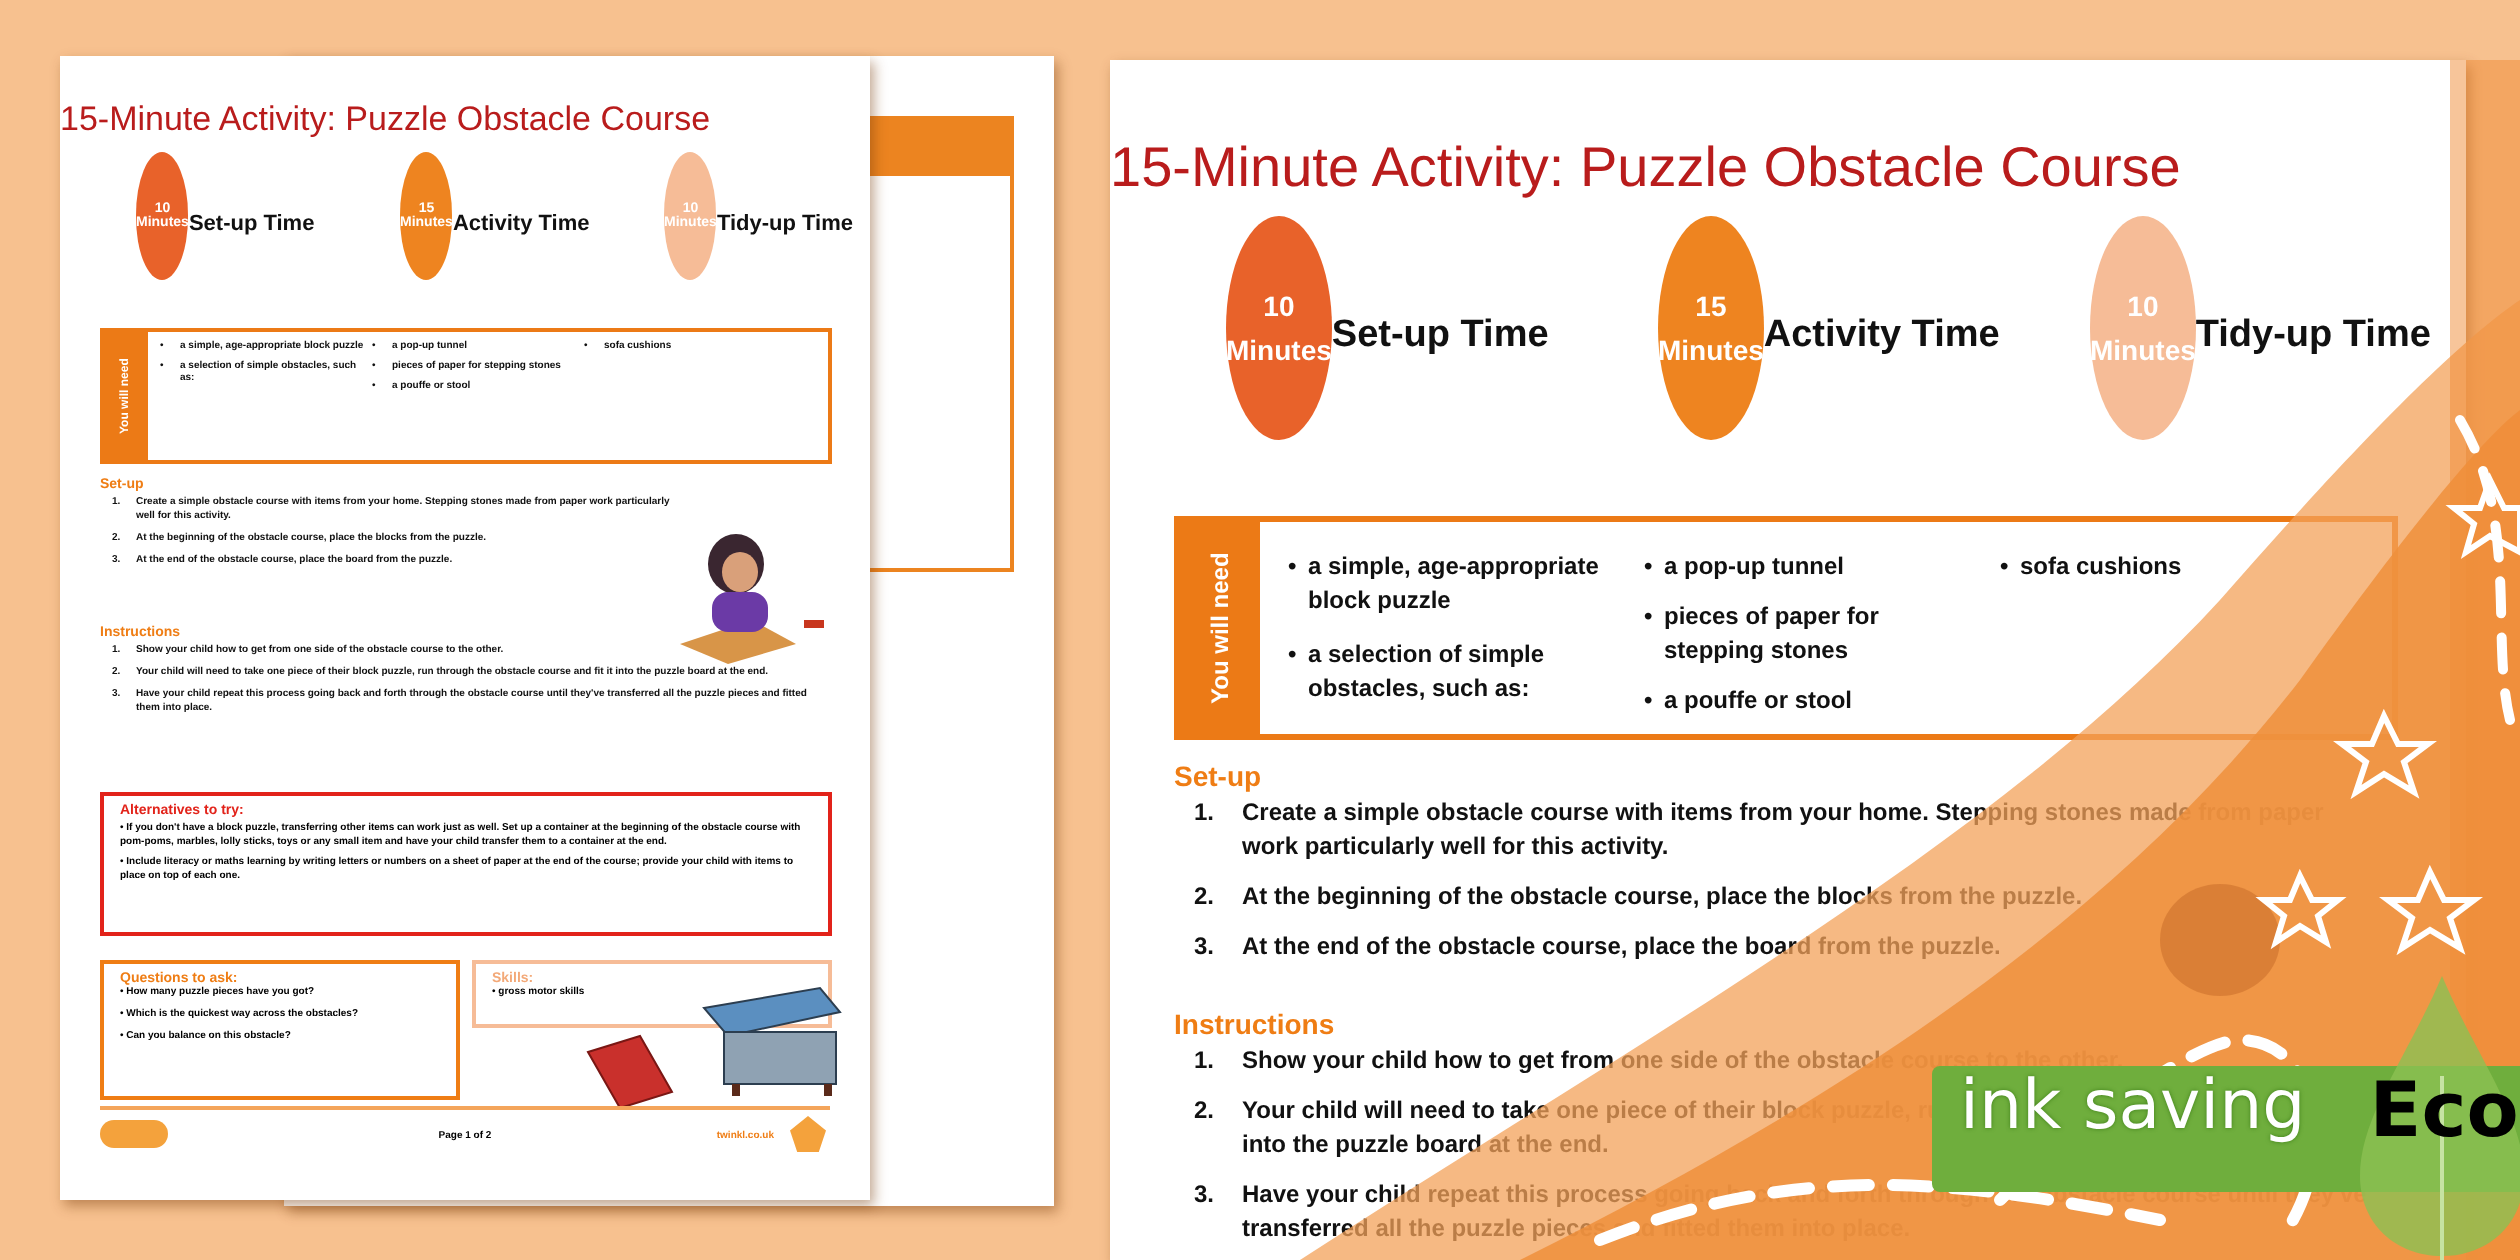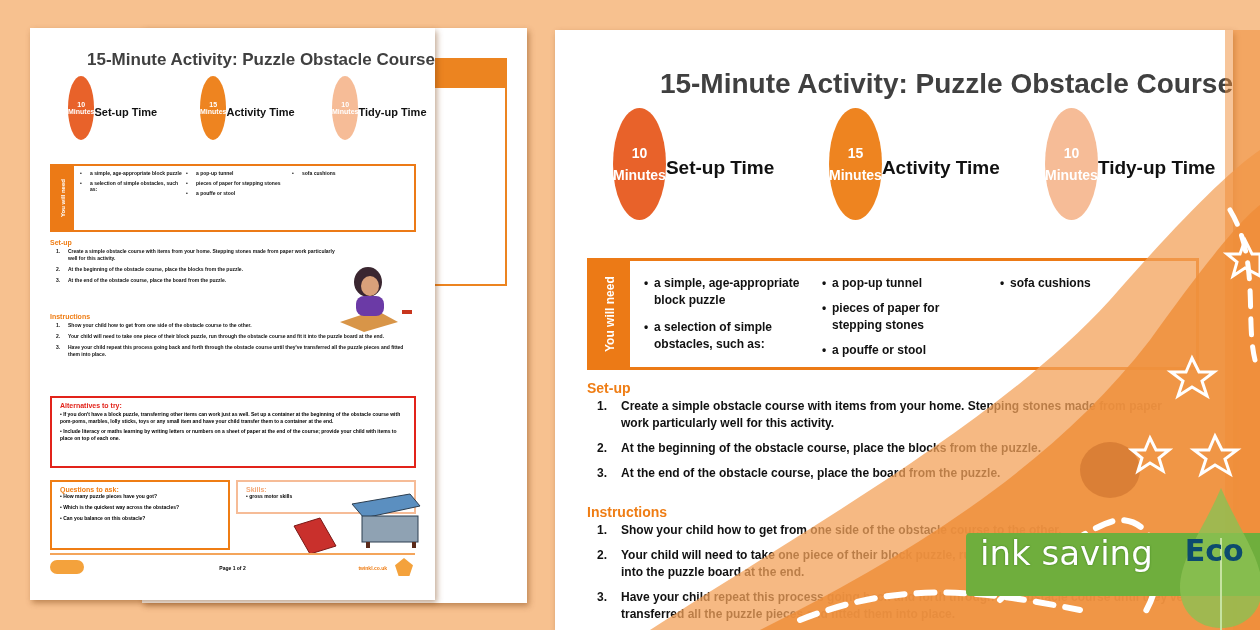--- a/index.html
+++ b/index.html
@@ -3,21 +3,21 @@
 <meta charset="utf-8">
 <style>
   *{box-sizing:border-box;margin:0;padding:0}
   body{width:1260px;height:630px;overflow:hidden;background:#f7c18f;font-family:"Liberation Sans",sans-serif;position:relative}
   .page{position:absolute;background:#fff;box-shadow:2px 3px 6px rgba(120,60,10,.45)}
   .back-page{left:142px;top:28px;width:385px;height:575px}
   .back-page .bar{position:absolute;left:290px;top:30px;width:75px;height:28px;background:#ec8420}
   .back-page .box{position:absolute;left:290px;top:58px;width:75px;height:200px;border:2px solid #ec8420;border-left:none}
   .small-page{left:30px;top:28px;width:405px;height:572px;overflow:hidden}
   .big-page{left:555px;top:30px;width:678px;height:600px;overflow:hidden}
-  .title{color:#404040;font-weight:bold;text-align:right}
+  .title{color:#b91c1c;font-weight:normal;text-align:left}
   .circles{display:flex;position:absolute}
   .circ-wrap{display:flex;flex-direction:row;align-items:center}
   .circ{border-radius:50%;color:#fff;font-weight:bold;display:flex;flex-direction:column;align-items:center;justify-content:center;text-align:center}
   .c1{background:#e8622a}.c2{background:#ee8420}.c3{background:#f6bc97}
   .circ-label{color:#111;font-weight:bold;white-space:nowrap}
   .need{position:absolute;border:3px solid #ec7a16;display:flex}
   .need-side{background:#ec7a16;color:#fff;font-weight:bold;writing-mode:vertical-rl;transform:rotate(180deg);display:flex;align-items:center;justify-content:center}
   .need-cols{display:flex;flex:1}
   .need-col{list-style:none}
   .need-col li{position:relative;color:#111;font-weight:bold}
@@ -26,21 +26,21 @@
   ol.steps{position:absolute;list-style:none;color:#111;font-weight:bold}
   ol.steps li{position:relative}
   .num{position:absolute;left:-24px}
   .alt{position:absolute;border:2px solid #e2231a}
   .q-box{position:absolute;border:2px solid #ef7d14}
   .skill-box{position:absolute;border:2px solid #f6bc97}
   .footer-line{position:absolute;height:2px;background:#f4a55b}
   .bg-shape{position:absolute}
   .eco{position:absolute;left:966px;top:533px;width:340px;height:63px;background:#6fae3d;border-radius:4px 0 0 4px;display:flex;}
   .eco-ink{color:#fff;font-size:34px;padding-left:14px;font-family:"DejaVu Sans",sans-serif;text-shadow:0 0 2px #3f7f1a}
-  .eco-word{color:#0c4a6e;font-size:30px;font-weight:bold;margin-left:32px;font-family:"DejaVu Sans",sans-serif;position:relative;z-index:2}
+  .eco-word{color:#000000;font-size:38px;font-weight:bold;margin-left:32px;font-family:"DejaVu Sans",sans-serif;position:relative;z-index:2}
   .leaf{position:absolute;left:1178px;top:488px;width:86px;height:142px}
 </style>
 </head>
 <body>
 
 <div class="page back-page">
   <div class="bar"></div>
   <div class="box"></div>
 </div>
 

